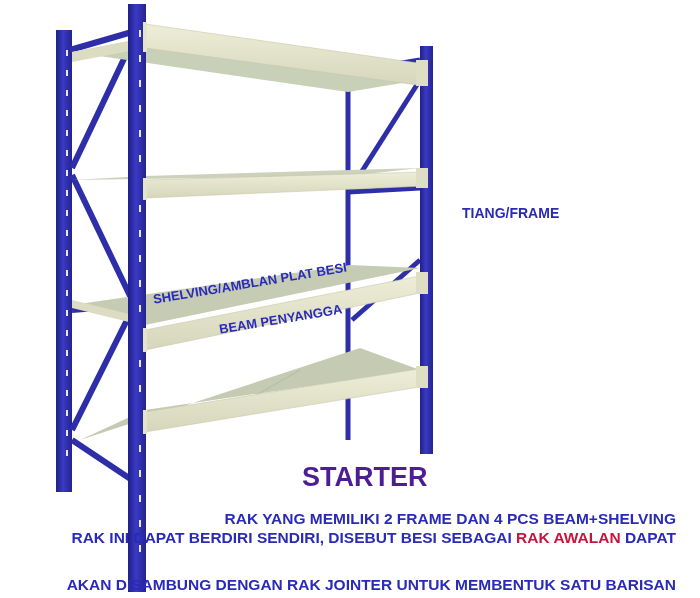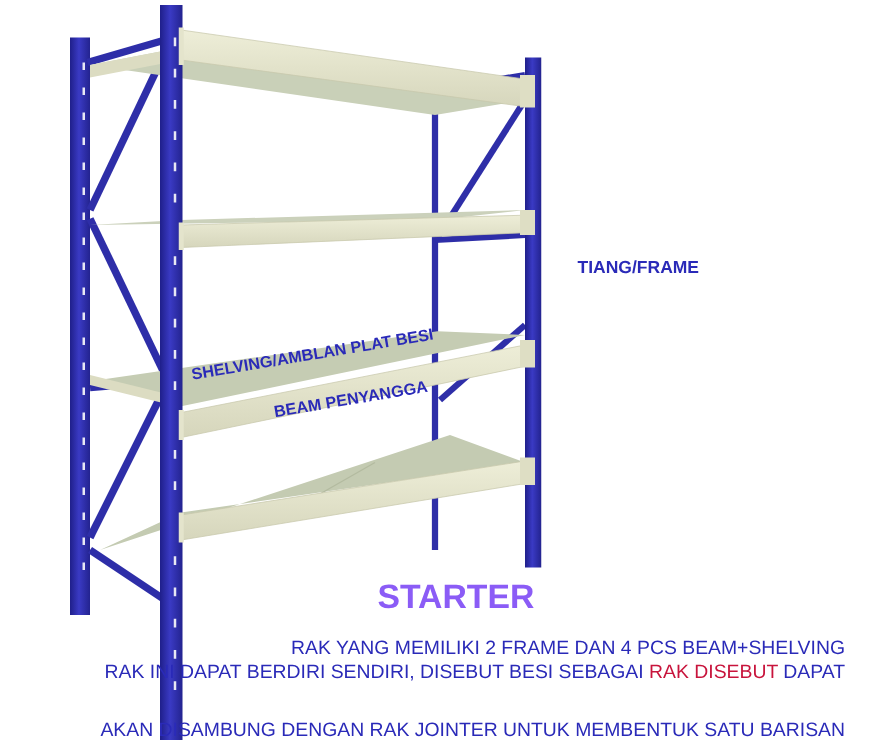--- a/index.html
+++ b/index.html
@@ -3,22 +3,22 @@
   <meta charset="utf-8">
   <style>
     html, body { margin: 0; padding: 0; background: #ffffff; }
     body { width: 700px; height: 598px; position: relative; overflow: hidden;
            font-family: "Liberation Sans", "DejaVu Sans", sans-serif; }
     #rack { position: absolute; left: 0; top: 0; width: 700px; height: 598px; }
     .lbl { position: absolute; font-weight: bold; color: #2a2ab8; white-space: nowrap; }
     .lbl-frame { left: 462px; top: 205px; font-size: 14px; }
     .lbl-shelf { left: 152px; top: 292px; font-size: 13px; transform-origin: left top; transform: rotate(-9.5deg); }
     .lbl-beam { left: 218px; top: 322px; font-size: 13px; transform-origin: left top; transform: rotate(-9.5deg); }
-    .title { position: absolute; left: 302px; top: 462px; font-size: 27px; font-weight: bold; color: #8b5cf6; }
-    .desc { position: absolute; right: 24px; font-size: 15.5px; font-weight: normal; color: #2a2ab8; text-align: left; white-space: nowrap; }
+    .title { position: absolute; left: 302px; top: 462px; font-size: 27px; font-weight: bold; color: #4c1d95; }
+    .desc { position: absolute; right: 24px; font-size: 15.5px; font-weight: bold; color: #2a2ab8; text-align: left; white-space: nowrap; }
     .d1 { top: 510px; }
     .d2 { top: 529px; }
     .d3 { top: 576px; }
     .hl { color: #c8143c; }
   </style>
 </head>
 <body>
 
 <svg id="rack" viewBox="0 0 700 598" xmlns="http://www.w3.org/2000/svg">
   <defs>
@@ -131,14 +131,14 @@
   </g>
 </svg>
 
 <div class="lbl lbl-frame">TIANG/FRAME</div>
 <div class="lbl lbl-shelf">SHELVING/AMBLAN PLAT BESI</div>
 <div class="lbl lbl-beam">BEAM PENYANGGA</div>
 
 <div class="title">STARTER</div>
 
 <div class="desc d1">RAK YANG MEMILIKI 2 FRAME DAN 4 PCS BEAM+SHELVING</div>
-<div class="desc d2"><span>RAK INI DAPAT BERDIRI SENDIRI, DISEBUT BESI SEBAGAI </span><span class="hl">RAK DISEBUT</span><span> DAPAT</span></div>
+<div class="desc d2"><span>RAK INI DAPAT BERDIRI SENDIRI, DISEBUT BESI SEBAGAI </span><span class="hl">RAK AWALAN</span><span> DAPAT</span></div>
 <div class="desc d3">AKAN DISAMBUNG DENGAN RAK JOINTER UNTUK MEMBENTUK SATU BARISAN</div>
 
 </body></html>

